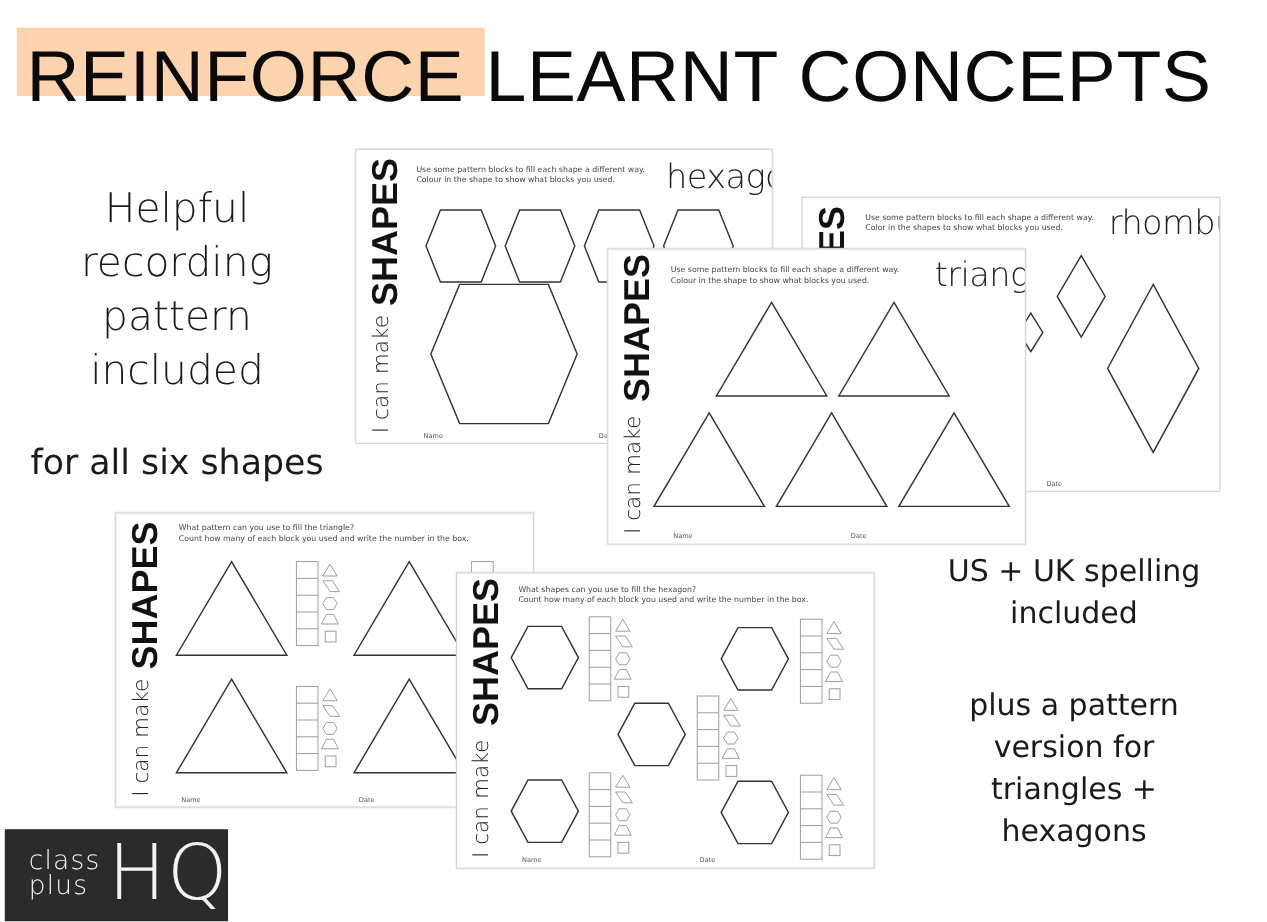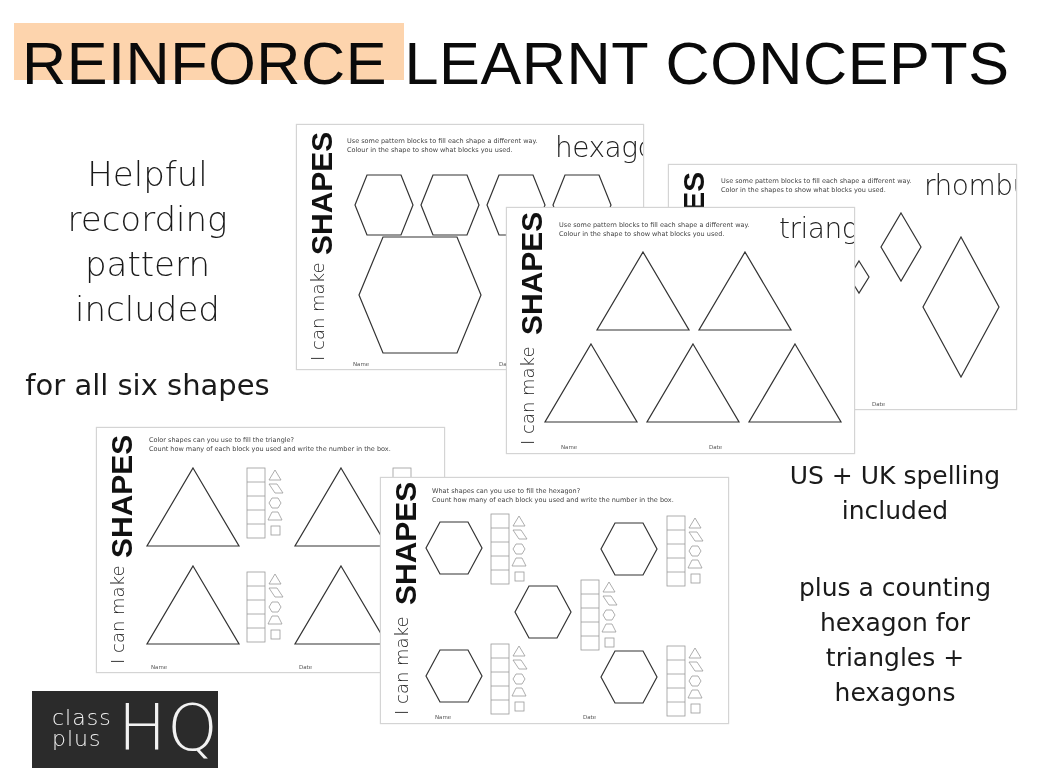--- a/index.html
+++ b/index.html
@@ -2,21 +2,21 @@
 <html><head>
 <meta charset="utf-8">
 <style>
   html,body{margin:0;padding:0;}
   body{width:1056px;height:768px;position:relative;overflow:hidden;background:#ffffff;font-family:"DejaVu Sans",sans-serif;color:#111;}
   .hl{position:absolute;left:14px;top:23px;width:390px;height:57px;background:#fdd4ad;}
   .title{position:absolute;left:22px;top:28px;font-family:"Liberation Sans",sans-serif;font-size:60px;line-height:72px;letter-spacing:0.5px;color:#0a0a0a;white-space:nowrap;transform:scaleX(1.02);transform-origin:left top;}
   .lefttext{position:absolute;left:20px;top:152px;width:255px;text-align:center;font-size:34px;line-height:45px;color:#1a1a1a;font-weight:300;}
   .sub1{position:absolute;left:20px;top:368px;width:255px;text-align:center;font-size:29px;color:#1a1a1a;}
   .righttext{position:absolute;left:770px;width:250px;text-align:center;font-size:25px;line-height:35px;color:#1a1a1a;}
-  .logo{position:absolute;left:32px;top:691px;width:186px;height:77px;background:#2b2b2b;}
+  .logo{position:absolute;left:4px;top:691px;width:186px;height:77px;background:#2b2b2b;}
   .logo .small{position:absolute;left:20px;top:16px;color:#f2f2f2;font-size:22px;line-height:21px;font-weight:300;letter-spacing:1px;}
   .logo .big{position:absolute;left:86px;top:11px;color:#f2f2f2;font-size:64px;line-height:52px;font-weight:200;letter-spacing:1px;}
   .sheet{position:absolute;background:#fff;border:1.5px solid #d4d4d4;box-shadow:0 0 1px #ccc;overflow:hidden;}
   .side{position:absolute;left:6px;bottom:8px;width:40px;}
   .side .shapes{position:absolute;transform:rotate(-90deg);transform-origin:left top;font-family:"Liberation Sans",sans-serif;font-weight:bold;font-size:30px;white-space:nowrap;color:#111;}
   .side .icm{position:absolute;transform:rotate(-90deg);transform-origin:left top;font-size:18px;white-space:nowrap;color:#222;font-weight:300;}
   .instr{position:absolute;font-size:6.5px;line-height:9px;color:#444;white-space:nowrap;}
   .label{position:absolute;font-size:28px;font-weight:200;color:#222;letter-spacing:-0.5px;}
   .foot{position:absolute;font-size:5.5px;color:#555;}
   svg{position:absolute;left:0;top:0;}
@@ -94,21 +94,21 @@
   <div class="foot" style="left:54px;top:236px;">Name</div>
   <div class="foot" style="left:202px;top:236px;">Date</div>
 </div>
 
 <div class="sheet" style="left:96px;top:427px;width:347px;height:244px;">
   <div class="side" style="height:232px;">
     <div class="shapes" style="left:2px;top:126px;">SHAPES</div>
     <div class="icm" style="left:4px;top:232px;">I can make</div>
   </div>
   <div class="instr" style="left:52px;top:8px;">
-    <div>Color shapes can you use to fill the triangle?</div>
+    <div>What pattern can you use to fill the triangle?</div>
     <div>Count how many of each block you used and write the number in the box.</div>
   </div>
   <svg width="347" height="244">
     <g fill="none" stroke="#333" stroke-width="1.2">
       <polygon points="96,40 142,118 50,118"></polygon>
       <polygon points="244,40 290,118 198,118"></polygon>
       <polygon points="96,138 142,216 50,216"></polygon>
       <polygon points="244,138 290,216 198,216"></polygon>
     </g>
     <g fill="none" stroke="#999" stroke-width="0.8">
@@ -207,21 +207,21 @@
         <polygon points="311,198 317,198 320,203 317,208 311,208 308,203"></polygon>
         <polygon points="311,212 317,212 321,220 307,220"></polygon>
         <rect x="310" y="226" width="9" height="9"></rect>
     </g>
   </svg>
   <div class="foot" style="left:54px;top:236px;">Name</div>
   <div class="foot" style="left:202px;top:236px;">Date</div>
 </div>
 
 <div class="righttext" style="top:458px;">US + UK spelling included</div>
-<div class="righttext" style="top:570px;">plus a counting hexagon for triangles + hexagons</div>
+<div class="righttext" style="top:570px;">plus a pattern version for triangles + hexagons</div>
 
 <div class="logo">
   <div class="small">
     <div>class</div>
     <div>plus</div>
   </div>
   <div class="big">HQ</div>
 </div>
 
 </body></html>

